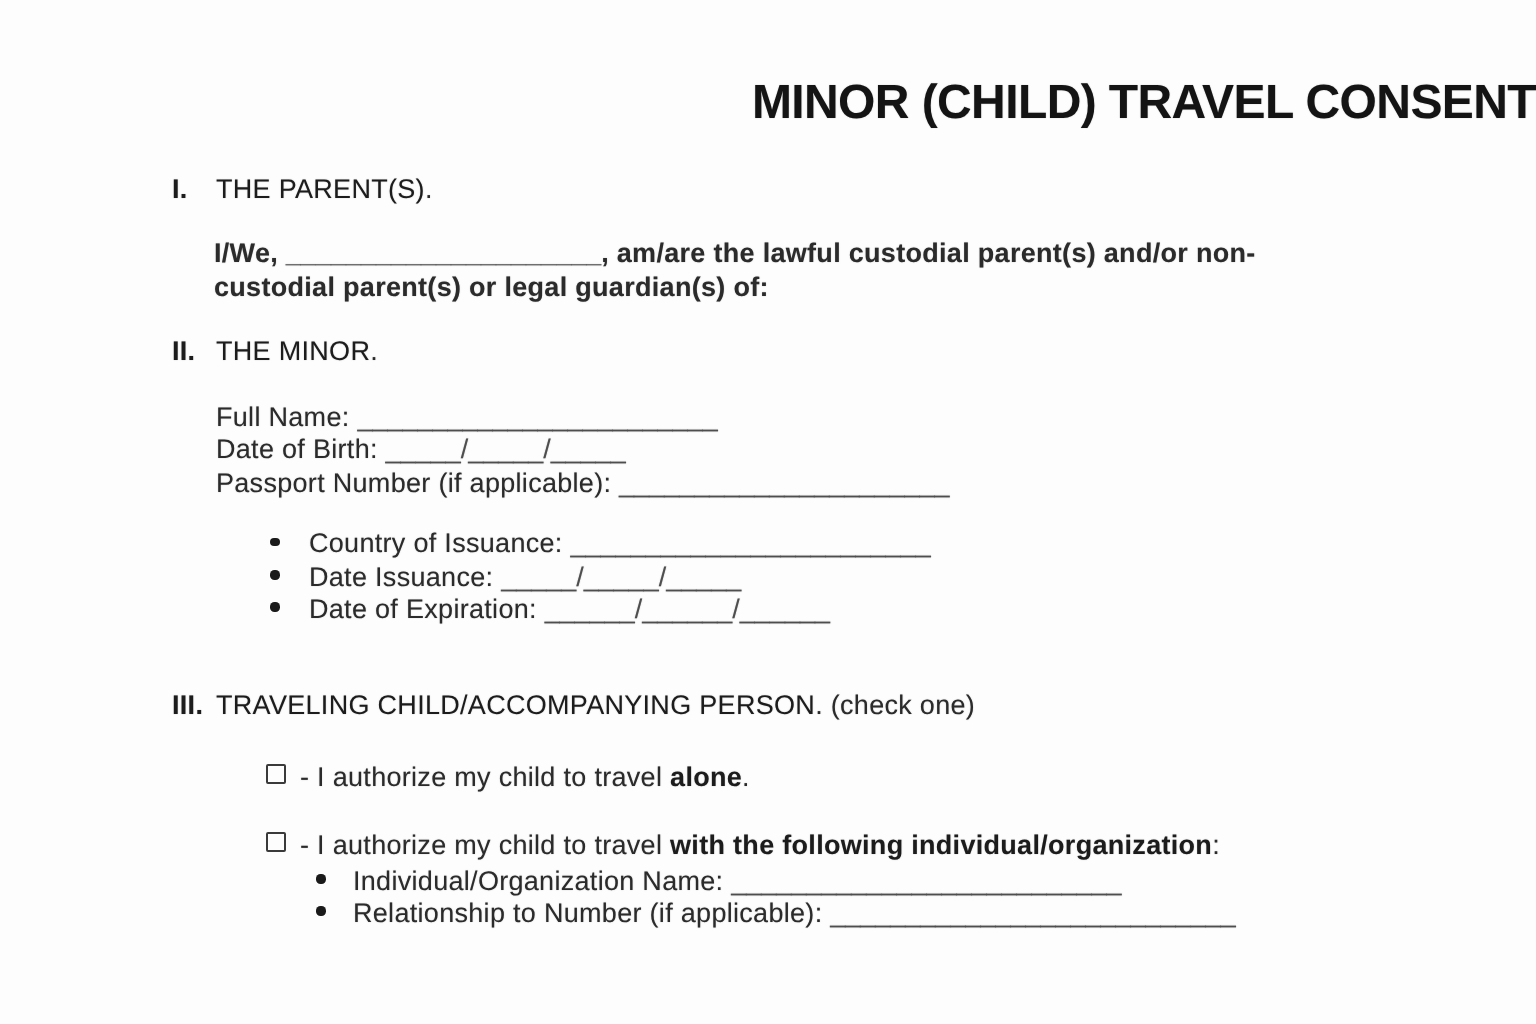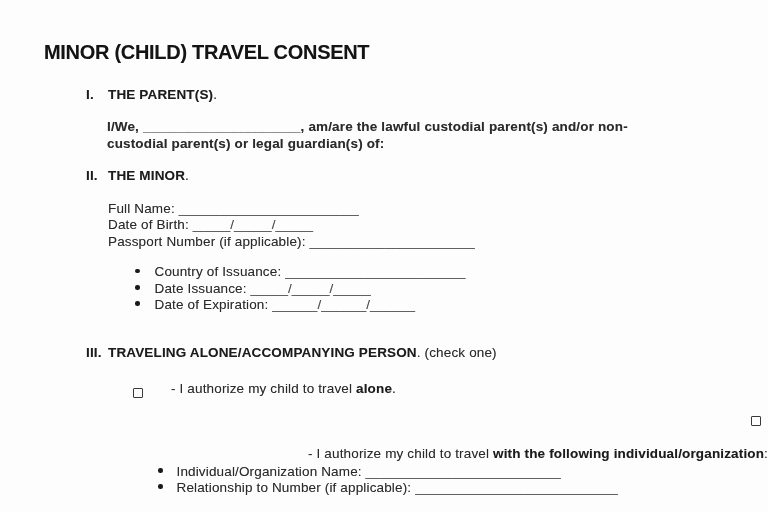--- a/index.html
+++ b/index.html
@@ -9,37 +9,37 @@
     font-family:"Liberation Sans", sans-serif;
     color:#2b2b2b;
     font-size:13.5px;
     letter-spacing:0.15px;
     text-shadow:0 0 0.6px rgba(40,40,40,0.35);
   }
   .doc { position:relative; width:768px; height:512px; overflow:hidden; }
 
   .title {
     margin-top:38px;
-    text-align:left;
-    font-size:20px;
+    text-align:right;
+    font-size:24px;
     line-height:28px;
     font-weight:bold;
     letter-spacing:-0.3px;
     color:#141414;
     margin-left:44px;
   }
 
   .sec-head {
     display:flex;
     margin-left:86px;
     line-height:16.5px;
     color:#1c1c1c;
   }
   .sec-head .num { flex:none; width:22px; font-weight:bold; }
-  .sec-head b { font-weight:bold; }
+  .sec-head b { font-weight:normal; }
   .sec-head .reg { font-weight:normal; color:#2b2b2b; }
   .sec1 { margin-top:21px; }
   .sec2 { margin-top:16px;align-items:flex-end; }
   .sec3 { margin-top:32px; }
 
   .para {
     margin:14px 0 0 107px;
     width:522px;
     line-height:17px;
     font-weight:bold;
@@ -62,23 +62,23 @@
     width:4.5px; height:4.5px;
     border-radius:50%;
     background:#1a1a1a;
     margin-right:15px;
     position:relative; top:-3.2px;
   }
   .sub-bullets { margin-top:1.5px; }
   .sub-bullets .bullet-row { margin-left:158px; }
   .sub-bullets .bullet-row .dot { margin-right:14px; }
 
-  .opt-row { display:flex; align-items:flex-end; margin-left:133px; line-height:16.5px;gap:21px; }
+  .opt-row { display:flex; align-items:flex-start; margin-left:133px; line-height:16.5px; }
   .opt1 { margin-top:19px; }
-  .opt2 { margin-top:17.5px;flex-direction:column; }
+  .opt2 { margin-top:17.5px; }
   .cb {
     flex:none;
     width:10px; height:10px;
     border:1.4px solid #3a3a3a;
     border-radius:1px;
     margin-right:7px;
     position:relative; top:1px;
     background:#fdfdfd;
     cursor:pointer;
   }
@@ -119,21 +119,21 @@
       <span><span class="ul">Date Issuance</span><span>: </span><span class="blank">_____/_____/_____</span></span>
     </div>
     <div class="bullet-row">
       <span class="dot"></span>
       <span><span class="ul">Date of Expiration</span><span>: </span><span class="blank">______/______/______</span></span>
     </div>
   </div>
 
   <div class="sec-head sec3">
     <span class="num">III.</span>
-    <span><b>TRAVELING ALONE/ACCOMPANYING PERSON</b><span class="reg">. (check one)</span></span>
+    <span><b>TRAVELING CHILD/ACCOMPANYING PERSON</b><span class="reg">. (check one)</span></span>
   </div>
 
   <div class="opt-row opt1">
     <span class="cb" role="checkbox" aria-checked="false"></span>
     <span class="opt-text"><span>- I authorize my child to travel </span><b>alone</b><span>.</span></span>
   </div>
 
   <div class="opt-row opt2">
     <span class="cb" role="checkbox" aria-checked="false"></span>
     <span class="opt-text"><span>- I authorize my child to travel </span><b>with the following individual/organization</b><span>:</span></span>

